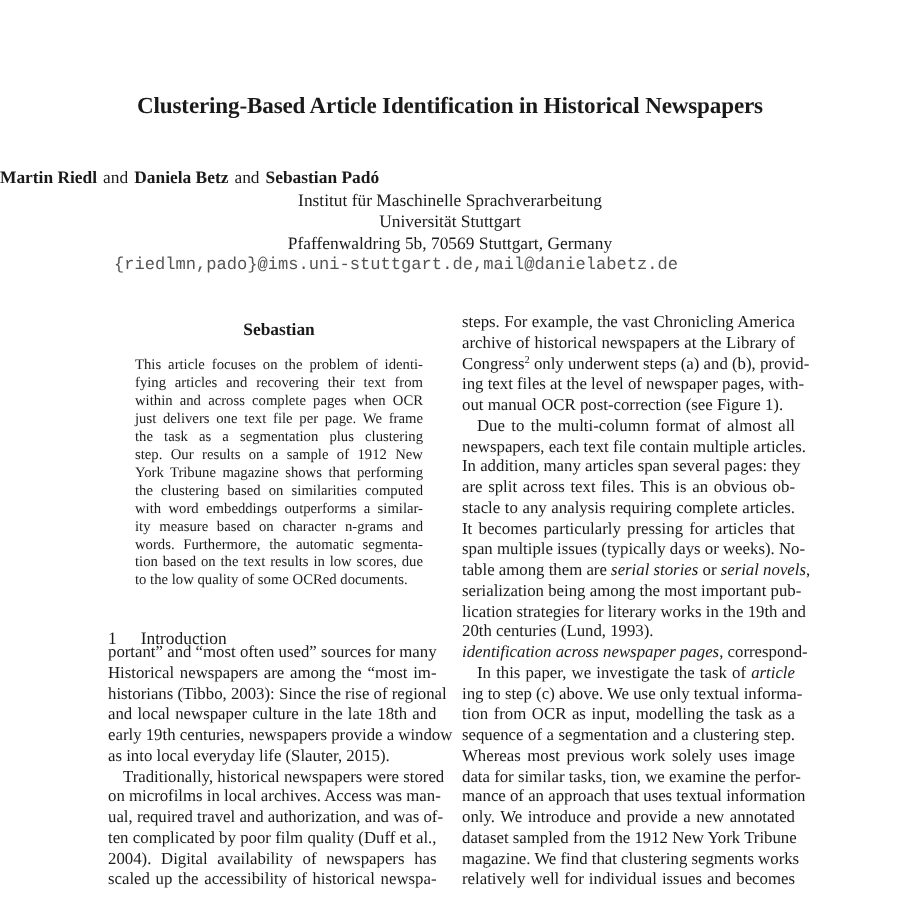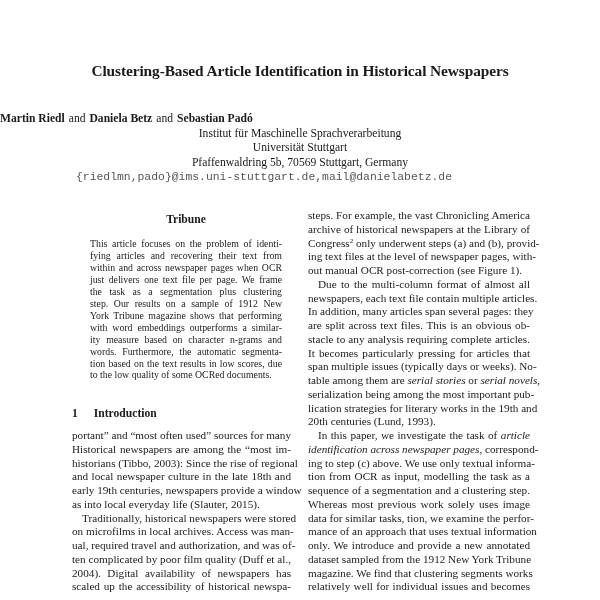--- a/index.html
+++ b/index.html
@@ -13,21 +13,21 @@
   .authors .and { margin: 0 4px; }
   .aff { position: absolute; left: 0; width: 600px; text-align: center; font-size: 11.6px; }
   .email { position: absolute; left: 0; width: 528px; text-align: center;
            font-family: "Liberation Mono", "DejaVu Sans Mono", monospace; font-size: 11.4px; color: #555; }
   .abs-head { position: absolute; top: 213px; left: 90px; width: 192px; text-align: center;
               font-weight: bold; font-size: 11.6px; }
   .abs-body { position: absolute; top: 238px; left: 90px; width: 192px;
               font-size: 9.8px; line-height: 11.95px; text-align: justify; }
   .line { display: block; text-align: justify; text-align-last: justify; white-space: nowrap; overflow: visible; }
   .line.last { text-align-last: left; }
-  .sec-head { position: absolute; top: 407px; left: 72px; font-weight: bold; font-size: 11.6px; text-align: center; }
+  .sec-head { position: absolute; top: 419px; left: 72px; font-weight: normal; font-size: 11.6px; text-align: center; }
   .sec-head .num { margin-right: 16px; }
   .col { position: absolute; font-size: 11.2px; line-height: 13.75px; }
   .col.left { top: 429px; left: 72px; width: 219px; }
   .col.right { top: 209px; left: 308px; width: 222px; }
   .indent { text-indent: 10px; }
   i { font-style: italic; }
   sup { font-size: 7px; vertical-align: 4px; line-height: 0; }
 </style>
 </head>
 <body>
@@ -35,29 +35,30 @@
 <div class="title">Clustering-Based Article Identification in Historical Newspapers</div>
 
 <div class="authors">
   <b>Martin Riedl</b><span class="and">and</span><b>Daniela Betz</b><span class="and">and</span><b>Sebastian Padó</b>
 </div>
 <div class="aff" style="top:127px">Institut für Maschinelle Sprachverarbeitung</div>
 <div class="aff" style="top:141px">Universität Stuttgart</div>
 <div class="aff" style="top:156px">Pfaffenwaldring 5b, 70569 Stuttgart, Germany</div>
 <div class="email" style="top:171px">{riedlmn,pado}@ims.uni-stuttgart.de,mail@danielabetz.de</div>
 
-<div class="abs-head">Tribune</div>
+<div class="abs-head">Sebastian</div>
 <div class="abs-body" id="abs-body">
     <span class="line">This article focuses on the problem of identi-</span>
     <span class="line">fying articles and recovering their text from</span>
-    <span class="line">within and across newspaper pages when OCR</span>
+    <span class="line">within and across complete pages when OCR</span>
     <span class="line">just delivers one text file per page.  We frame</span>
     <span class="line">the task as a segmentation plus clustering</span>
     <span class="line">step.  Our results on a sample of 1912 New</span>
     <span class="line">York Tribune magazine shows that performing</span>
+    <span class="line">the clustering based on similarities computed</span>
     <span class="line">with word embeddings outperforms a similar-</span>
     <span class="line">ity measure based on character n-grams and</span>
     <span class="line">words.  Furthermore, the automatic segmenta-</span>
     <span class="line">tion based on the text results in low scores, due</span>
     <span class="line last">to the low quality of some OCRed documents.</span>
   </div>
 
 <div class="sec-head">
   <span class="num">1</span><span>Introduction</span>
 </div>
@@ -86,22 +87,22 @@
     <span class="line">newspapers, each text file contain multiple articles.</span>
     <span class="line">In addition, many articles span several pages: they</span>
     <span class="line">are split across text files.  This is an obvious ob-</span>
     <span class="line">stacle to any analysis requiring complete articles.</span>
     <span class="line">It becomes particularly pressing for articles that</span>
     <span class="line">span multiple issues (typically days or weeks). No-</span>
     <span class="line">table among them are <i>serial stories</i> or <i>serial novels</i>,</span>
     <span class="line">serialization being among the most important pub-</span>
     <span class="line">lication strategies for literary works in the 19th and</span>
     <span class="line last">20th centuries (Lund, 1993).</span>
+    <span class="line"><i>identification across newspaper pages</i>, correspond-</span>
     <span class="line indent">In this paper, we investigate the task of <i>article</i></span>
-    <span class="line"><i>identification across newspaper pages</i>, correspond-</span>
     <span class="line">ing to step (c) above. We use only textual informa-</span>
     <span class="line">tion from OCR as input, modelling the task as a</span>
     <span class="line">sequence of a segmentation and a clustering step.</span>
     <span class="line">Whereas most previous work solely uses image</span>
     <span class="line">data for similar tasks, tion, we examine the perfor-</span>
     <span class="line">mance of an approach that uses textual information</span>
     <span class="line">only.  We introduce and provide a new annotated</span>
     <span class="line">dataset sampled from the 1912 New York Tribune</span>
     <span class="line">magazine. We find that clustering segments works</span>
     <span class="line">relatively well for individual issues and becomes</span>

